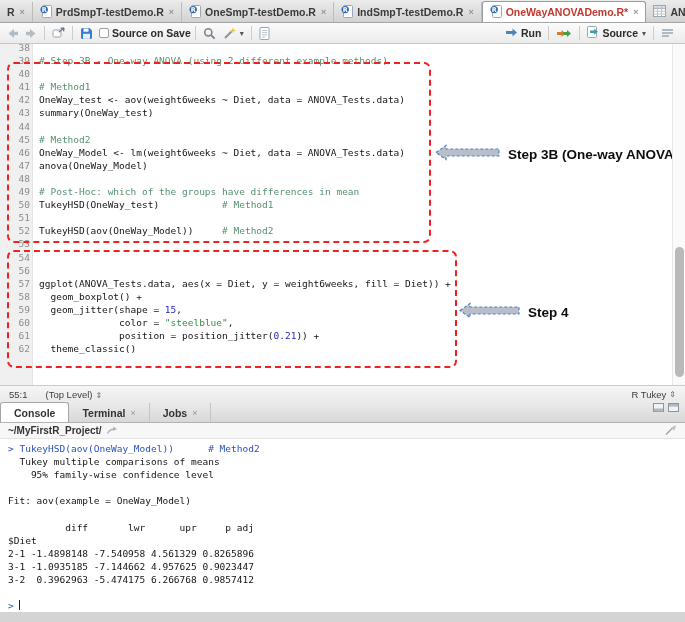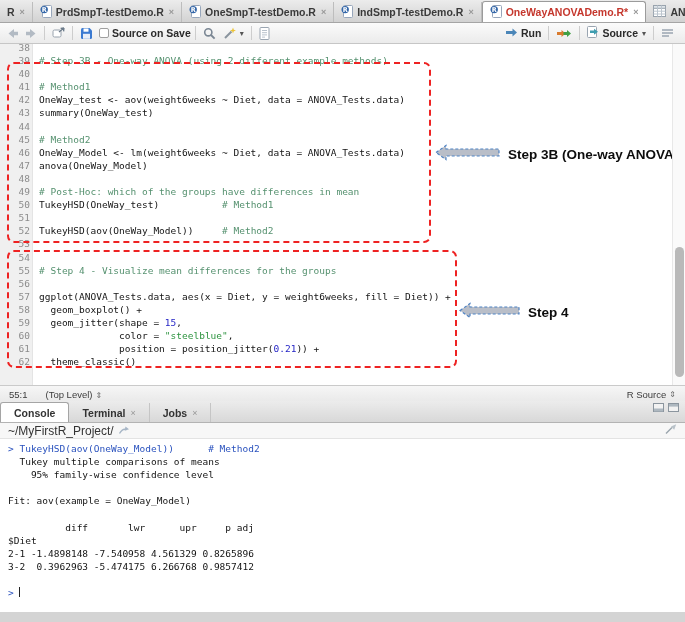--- a/index.html
+++ b/index.html
@@ -66,21 +66,21 @@
   .console{position:absolute;left:0;top:401px;width:685px;height:211px}
   .ctabbar{height:22px;background:linear-gradient(#ececec,#d8d8d8);border-bottom:1px solid #b3b3b3;
            display:flex;align-items:flex-end}
   .ctab{height:19px;padding:0 13px;display:flex;align-items:center;gap:5px;
         font-size:10.5px;font-weight:bold;color:#333;border-right:1px solid #c5c5c5;white-space:nowrap}
   .ctab.active{background:#fff;border:1px solid #a5a5a5;border-bottom:none;border-radius:3px 3px 0 0;height:20px}
   .ctab .x{color:#999;font-size:9px;font-weight:normal}
   .ctabbar .win-controls{padding-bottom:6px}
 
   .wd{height:16px;background:#f7f7f7;border-bottom:1px solid #e3e3e3;display:flex;align-items:center;
-      font-size:12px;font-weight:normal;color:#333;padding:0 8px;gap:4px}
+      font-size:10px;font-weight:bold;color:#333;padding:0 8px;gap:4px}
   .wd .broom{margin-left:auto}
 
   .cout{height:173px;background:#fff;padding:3px 0 0 8px;overflow:hidden}
   .cline{font-family:"DejaVu Sans Mono",monospace;font-size:9.5px;height:13.1px;line-height:13.1px;white-space:pre;color:#141414}
   .cline.cmd,.cline.prompt{color:#2a52be}
   .cursor{display:inline-block;width:1px;height:10px;background:#222;margin-left:5px;vertical-align:-1px}
 </style>
 </head>
 <body>
 
@@ -235,21 +235,20 @@
       <div class="crow"><span class="ln">45</span><span class="ctext"><span class="tok-c"># Method2</span></span></div>
       <div class="crow"><span class="ln">46</span><span class="ctext"><span>OneWay_Model &lt;- lm(weight6weeks ~ Diet, data = ANOVA_Tests.data)</span></span></div>
       <div class="crow"><span class="ln">47</span><span class="ctext"><span>anova(OneWay_Model)</span></span></div>
       <div class="crow"><span class="ln">48</span><span class="ctext"></span></div>
       <div class="crow"><span class="ln">49</span><span class="ctext"><span class="tok-c"># Post-Hoc: which of the groups have differences in mean</span></span></div>
       <div class="crow"><span class="ln">50</span><span class="ctext"><span>TukeyHSD(OneWay_test)           </span><span class="tok-c"># Method1</span></span></div>
       <div class="crow"><span class="ln">51</span><span class="ctext"></span></div>
       <div class="crow"><span class="ln">52</span><span class="ctext"><span>TukeyHSD(aov(OneWay_Model))     </span><span class="tok-c"># Method2</span></span></div>
       <div class="crow"><span class="ln">53</span><span class="ctext"></span></div>
       <div class="crow"><span class="ln">54</span><span class="ctext"></span></div>
-      <div class="crow"><span class="ln">55</span><span class="ctext"><span class="tok-c"># Step 4 - Visualize mean differences for the groups</span></span></div>
       <div class="crow"><span class="ln">56</span><span class="ctext"></span></div>
       <div class="crow"><span class="ln">57</span><span class="ctext"><span>ggplot(ANOVA_Tests.data, aes(x = Diet, y = weight6weeks, fill = Diet)) +</span></span></div>
       <div class="crow"><span class="ln">58</span><span class="ctext"><span>  geom_boxplot() +</span></span></div>
       <div class="crow"><span class="ln">59</span><span class="ctext"><span>  geom_jitter(shape = </span><span class="tok-nu">15</span><span>,</span></span></div>
       <div class="crow"><span class="ln">60</span><span class="ctext"><span>              color = </span><span class="tok-s">"steelblue"</span><span>,</span></span></div>
       <div class="crow"><span class="ln">61</span><span class="ctext"><span>              position = position_jitter(</span><span class="tok-nu">0.21</span><span>)) +</span></span></div>
       <div class="crow"><span class="ln">62</span><span class="ctext"><span>  theme_classic()</span></span></div>
     </div>
 
   <div class="dashed-box" id="box1"></div>
@@ -270,21 +269,21 @@
 
   <div class="scrollbar">
     <div class="thumb"></div>
   </div>
 </div>
 
 <div class="estatus">
   <span class="pos">55:1</span>
   <span><span>(Top Level)</span><span class="updown">⇕</span></span>
   <span class="right">
-      <span>R Source</span>
+      <span>R Tukey</span>
       <span class="updown">⇕</span>
     </span>
 </div>
 
 <div class="console">
   <div class="ctabbar">
     <div id="ctabs-host" style="display:flex;align-items:flex-end;height:100%">
         <div class="ctab active">
           <span>Console</span>
         </div>
@@ -322,17 +321,18 @@
   <div class="cout" id="console-host">
       <div class="cline cmd">&gt; TukeyHSD(aov(OneWay_Model))      # Method2</div>
       <div class="cline out">  Tukey multiple comparisons of means</div>
       <div class="cline out">    95% family-wise confidence level</div>
       <div class="cline out"></div>
       <div class="cline out">Fit: aov(example = OneWay_Model)</div>
       <div class="cline out"></div>
       <div class="cline out">          diff       lwr      upr     p adj</div>
       <div class="cline out">$Diet</div>
       <div class="cline out">2-1 -1.4898148 -7.540958 4.561329 0.8265896</div>
+      <div class="cline out">3-1 -1.0935185 -7.144662 4.957625 0.9023447</div>
       <div class="cline out">3-2  0.3962963 -5.474175 6.266768 0.9857412</div>
       <div class="cline out"></div>
       <div class="cline prompt">&gt;<span class="cursor"></span></div>
     </div>
 </div>
 
 </body></html>

